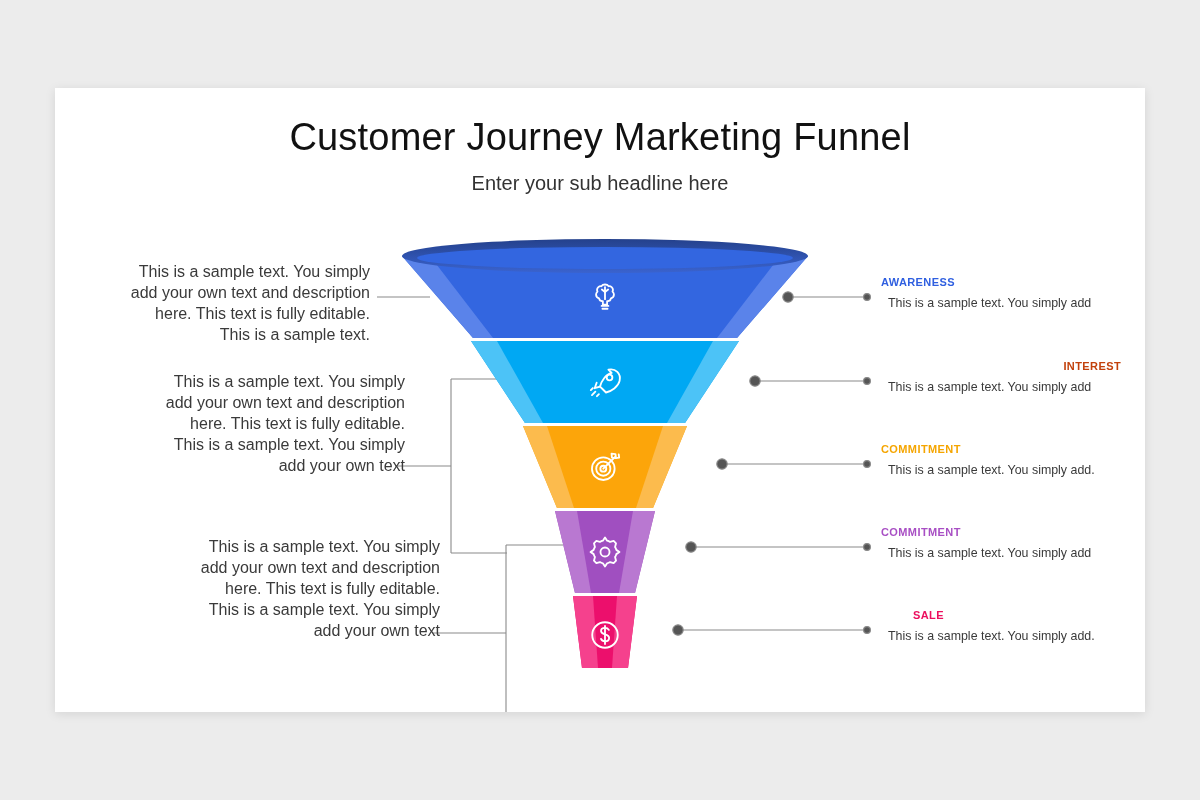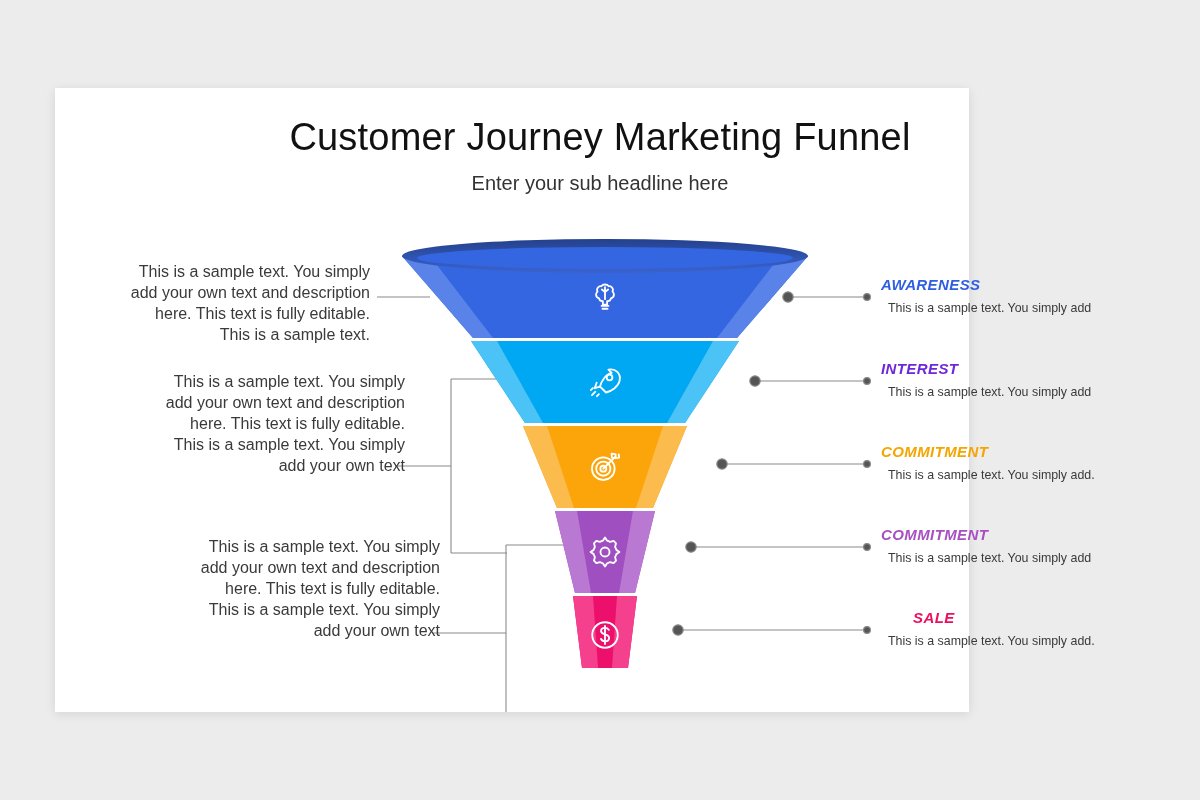--- a/index.html
+++ b/index.html
@@ -9,21 +9,21 @@
     width: 1200px;
     height: 800px;
     overflow: hidden;
     font-family: "Liberation Sans", sans-serif;
   }
 
   #slide {
     position: absolute;
     left: 55px;
     top: 88px;
-    width: 914px;
+    width: 1090px;
     height: 624px;
     background: #ffffff;
     box-shadow: 0 2px 10px rgba(0,0,0,0.10);
   }
 
   
   #title {
     position: absolute;
     left: 0;
     top: 28px;
@@ -72,25 +72,24 @@
     line-height: 21px;
     color: #3a3a3a;
   }
   #left-text-1 { left: 70px; top: 173px; width: 245px; }
   #left-text-2 { left: 105px; top: 283px; width: 245px; }
   #left-text-3 { left: 140px; top: 448px; width: 245px; }
 
   
   .right-block { position: absolute; width: 240px; }
   .right-title {
-    font-size: 15px;
+    font-size: 11px;
     font-weight: bold;
     letter-spacing: 0.4px;
     margin: 0 0 3px 0;
-    font-style: italic;
   }
   .right-desc {
     font-size: 12.4px;
     color: #3a3a3a;
     line-height: 17px;
     margin: 7px;
   }
   #right-block-0 { left: 826px; top: 188px; }
   #right-block-1 { left: 826px; top: 272px; }
   #right-block-2 { left: 826px; top: 355px; }
@@ -243,21 +242,21 @@
 
   <div class="left-text" id="left-text-1">This is a sample text. You simply add your own text and description here. This text is fully editable. This is a sample text.</div>
   <div class="left-text" id="left-text-2">This is a sample text. You simply add your own text and description here. This text is fully editable. This is a sample text. You simply add your own text</div>
   <div class="left-text" id="left-text-3">This is a sample text. You simply add your own text and description here. This text is fully editable. This is a sample text. You simply add your own text</div>
 
   <div class="right-block" id="right-block-0">
     <p class="right-title" style="color:#2f5fe0;">AWARENESS</p>
     <p class="right-desc">This is a sample text. You simply add</p>
   </div>
   <div class="right-block" id="right-block-1">
-    <p class="right-title" style="color:#6d28d9;">INTEREST</p>
+    <p class="right-title" style="color:#c2410c;text-align:right;">INTEREST</p>
     <p class="right-desc">This is a sample text. You simply add</p>
   </div>
   <div class="right-block" id="right-block-2">
     <p class="right-title" style="color:#f5a500;">COMMITMENT</p>
     <p class="right-desc">This is a sample text. You simply add.</p>
   </div>
   <div class="right-block" id="right-block-3">
     <p class="right-title" style="color:#a84fc4;">COMMITMENT</p>
     <p class="right-desc">This is a sample text. You simply add</p>
   </div>

